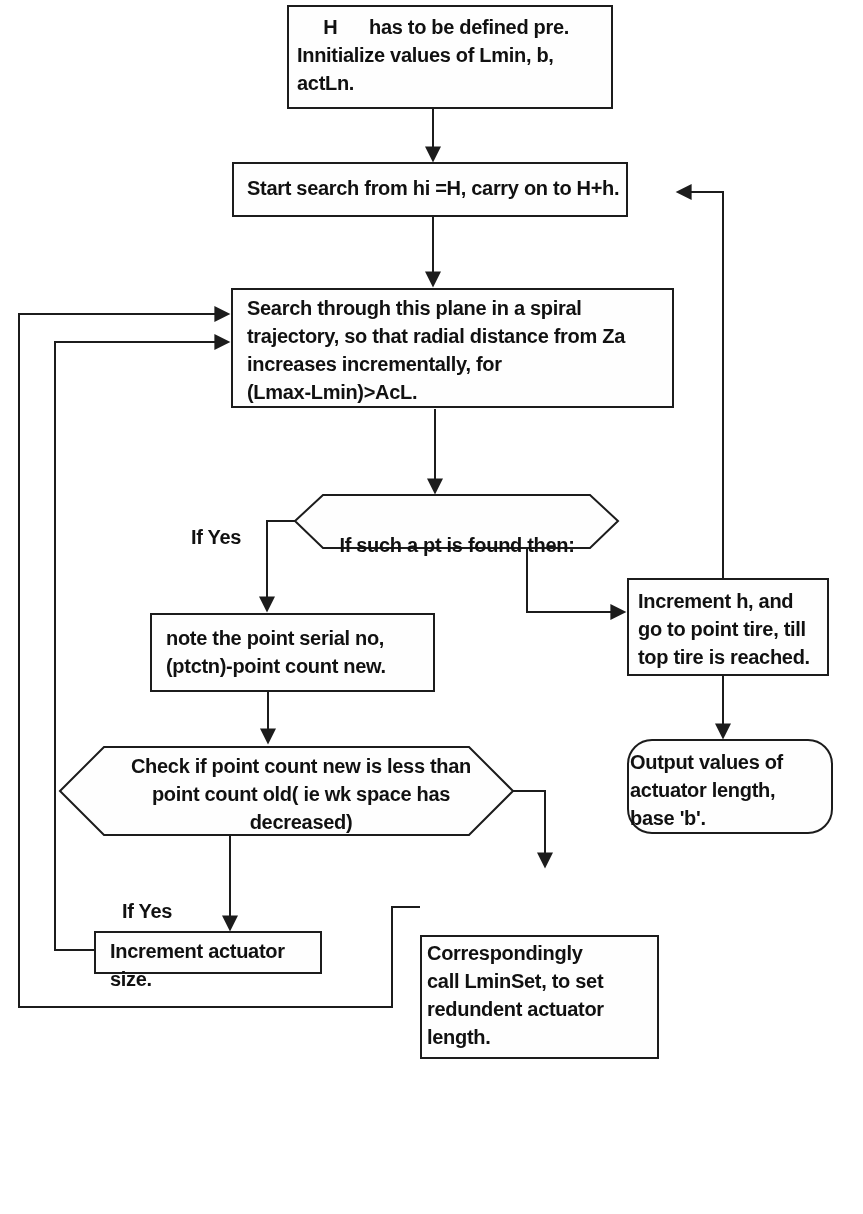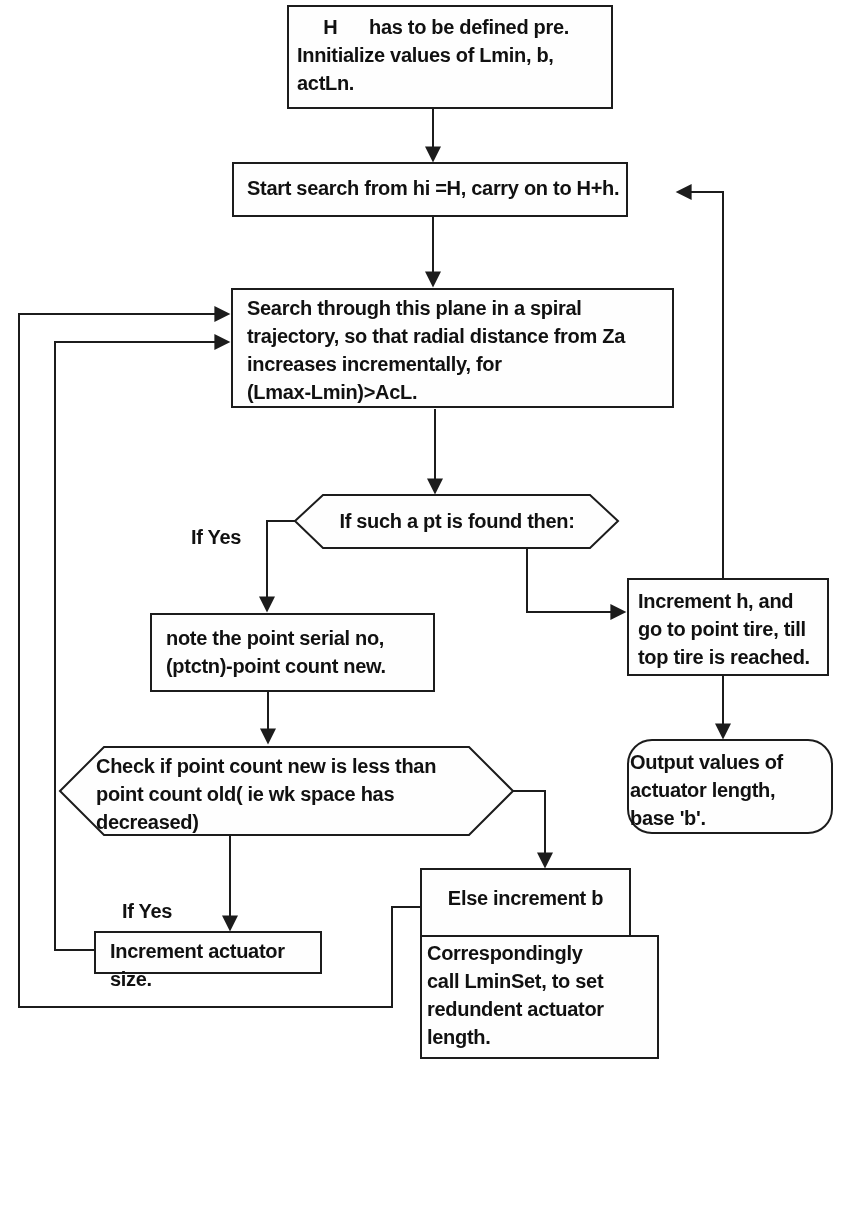--- a/index.html
+++ b/index.html
@@ -32,21 +32,21 @@
   }
   .hex-text,.float-label{
     position:absolute;
     font-weight:bold;
     font-size:20px;
     line-height:28px;
     letter-spacing:-0.3px;
     white-space:pre-wrap;
     color:var(--text);
   }
-  .center{text-align:center;}
+  .center{text-align:center;margin-top:24px;}
 </style>
 </head>
 <body>
 
 <div class="canvas">
 
   <svg class="wires" viewBox="0 0 863 1214" xmlns="http://www.w3.org/2000/svg">
     <defs>
       <marker id="arr" viewBox="0 0 10 10" refX="8.5" refY="5" markerWidth="10" markerHeight="8" orient="auto-start-reverse">
         <path d="M0 0 L10 5 L0 10 z" style="fill:var(--line)"></path>
@@ -79,38 +79,37 @@
   <div class="node" style="left:231px;top:288px;width:443px;height:120px;padding:4px 2px 0 14px;">Search through this plane in a spiral
 trajectory, so that radial distance from Za
 increases incrementally, for
 (Lmax-Lmin)&gt;AcL.</div>
 
   <div class="node" style="left:150px;top:613px;width:285px;height:79px;padding:9px 4px 0 14px;">note the point serial no,
 (ptctn)-point count new.</div>
 
   <div class="node" style="left:94px;top:931px;width:228px;height:43px;padding:4px 4px 0 14px;">Increment actuator size.</div>
 
-  <div class="node center" style="left:420px;top:868px;width:211px;height:69px;padding:14px 2px 0 2px;">Else increment b</div>
 
   <div class="node" style="left:420px;top:935px;width:239px;height:124px;padding:2px 2px 0 5px;">Correspondingly
 call LminSet, to set
 redundent actuator
 length.</div>
 
   <div class="node" style="left:627px;top:578px;width:202px;height:98px;padding:7px 2px 0 9px;">Increment h, and
 go to point tire, till
 top tire is reached.</div>
 
   <div class="node" style="left:627px;top:739px;width:206px;height:95px;padding:7px 2px 0 1px;border-radius:25px;">Output values of
 actuator length,
 base 'b'.</div>
 
   <div class="hex-text center" style="left:308px;top:507px;width:298px;">If such a pt is found then:</div>
 
-  <div class="hex-text" style="left:96px;top:752px;width:410px;">Check if point count new is less than
+  <div class="hex-text" style="left:96px;top:752px;width:410px;text-align:center;">Check if point count new is less than
 point count old( ie wk space has
 decreased)</div>
 
   <div class="float-label" style="left:191px;top:523px;">If Yes</div>
 
   <div class="float-label" style="left:122px;top:897px;">If Yes</div>
 
 </div>
 
 </body></html>

